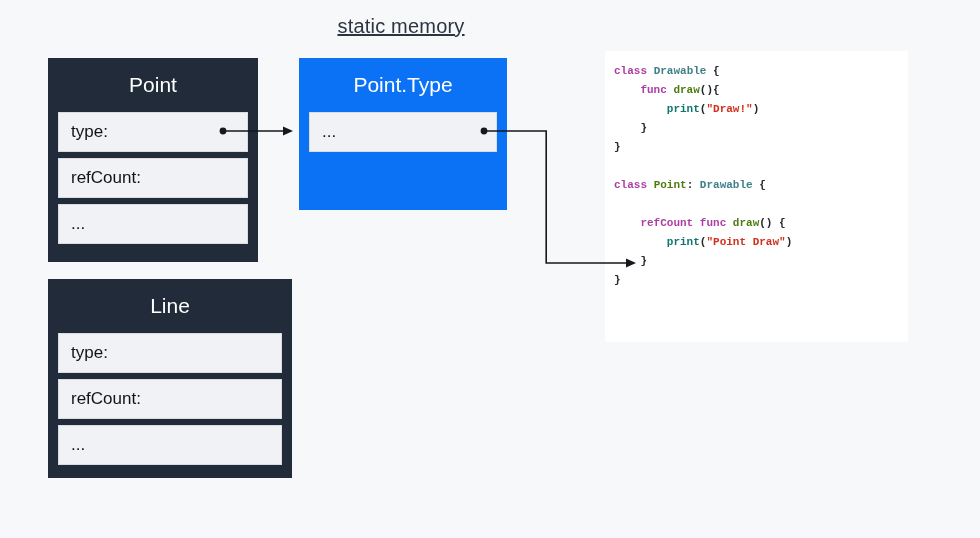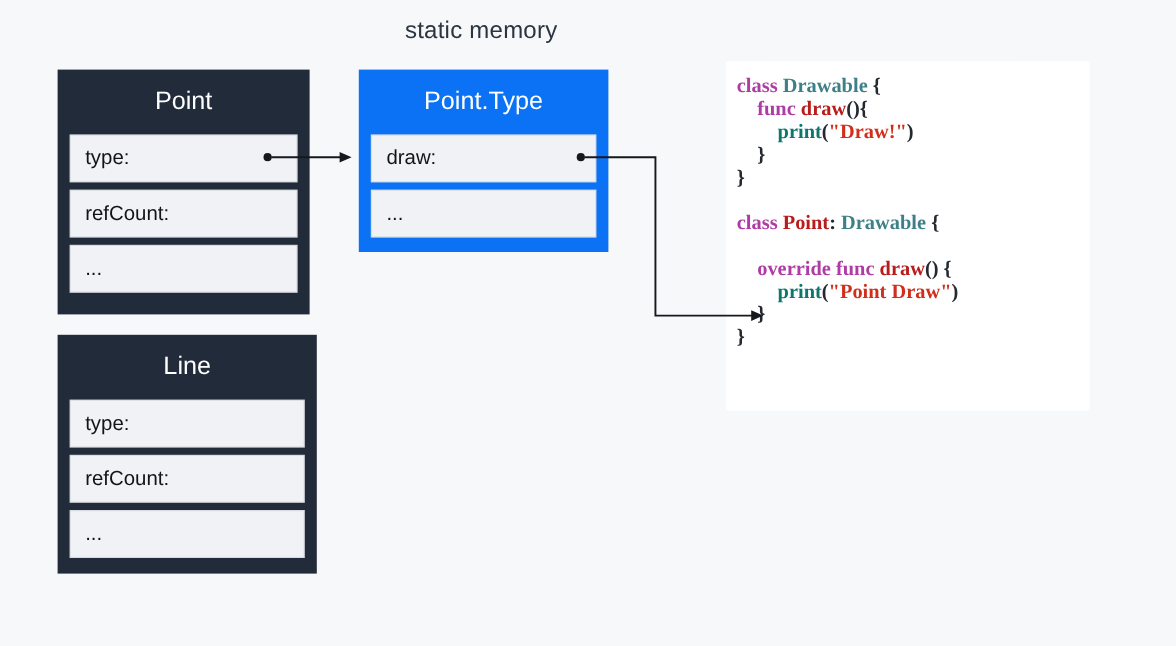--- a/index.html
+++ b/index.html
@@ -12,20 +12,21 @@
   }
   .canvas { position: absolute; inset: 0; width: 980px; height: 538px; }
 
   .diagram-title {
     position: absolute;
     left: 245px; top: 15px; width: 312px;
     text-align: center;
     font-size: 20px;
     color: #2b3440;
     letter-spacing: 0.2px;
+    text-decoration: underline;
   }
 
   .mem-box {
     position: absolute;
     display: flex;
     flex-direction: column;
   }
   .mem-box.dark { background: #222b39; }
   .mem-box.blue { background: #0b72f5; }
 
@@ -45,42 +46,42 @@
     border: 1px solid rgba(20,25,35,0.10);
     display: flex;
     align-items: center;
     padding-left: 12px;
     font-size: 17px;
     color: #111418;
   }
 
   #point-box      { left: 48px;  top: 58px;  width: 210px; height: 204px; }
   #point-type-box { left: 299px; top: 58px;  width: 208px; height: 152px; }
-  #line-box       { left: 48px;  top: 279px; width: 216px; height: 199px; text-align: center; }
+  #line-box       { left: 48px;  top: 279px; width: 244px; height: 199px; text-align: center; }
 
   .code-card {
     position: absolute;
     left: 605px; top: 51px;
     width: 303px; height: 291px;
     background: #ffffff;
     border-radius: 2px;
     padding: 11px 8px 10px 9px;
   }
   .code-block {
-    font-family: Liberation Serif, serif;
-    font-size: 17px;
+    font-family: Liberation Mono, monospace;
+    font-size: 11px;
     font-weight: 700;
     line-height: 19px;
     color: #24292f;
   }
   .code-line { white-space: pre; }
   .tok-plain { color: #24292f; }
   .tok-kw    { color: #ad3da4; }
   .tok-type  { color: #3e8087; }
-  .tok-decl  { color: #b91c1c; }
+  .tok-decl  { color: #4d7c0f; }
   .tok-fn    { color: #0f766e; }
   .tok-str   { color: #d12f1b; }
   .tok-num   { color: #272ad8; }
 
   svg.arrows {
     position: absolute;
     inset: 0;
     width: 980px; height: 538px;
     pointer-events: none;
     z-index: 10;
@@ -108,23 +109,20 @@
       <div class="slot">
         <span>...</span>
       </div>
     </div>
   </div>
 
   <div class="mem-box blue" id="point-type-box">
     <div class="box-title">Point.Type</div>
     <div class="rows">
       <div class="slot">
-        <span>draw:</span>
-      </div>
-      <div class="slot">
         <span>...</span>
       </div>
     </div>
   </div>
 
   <div class="mem-box dark" id="line-box">
     <div class="box-title">Line</div>
     <div class="rows">
       <div class="slot">
         <span>type:</span>
@@ -141,21 +139,21 @@
   <div class="code-card">
     <div class="code-block">
         <div class="code-line"><span class="tok-kw">class</span><span class="tok-plain"> </span><span class="tok-type">Drawable</span><span class="tok-plain"> {</span></div>
         <div class="code-line"><span class="tok-plain">    </span><span class="tok-kw">func</span><span class="tok-plain"> </span><span class="tok-decl">draw</span><span class="tok-plain">(){</span></div>
         <div class="code-line"><span class="tok-plain">        </span><span class="tok-fn">print</span><span class="tok-plain">(</span><span class="tok-str">"Draw!"</span><span class="tok-plain">)</span></div>
         <div class="code-line"><span class="tok-plain">    }</span></div>
         <div class="code-line"><span class="tok-plain">}</span></div>
         <div class="code-line"> </div>
         <div class="code-line"><span class="tok-kw">class</span><span class="tok-plain"> </span><span class="tok-decl">Point</span><span class="tok-plain">: </span><span class="tok-type">Drawable</span><span class="tok-plain"> {</span></div>
         <div class="code-line"> </div>
-        <div class="code-line"><span class="tok-plain">    </span><span class="tok-kw">override</span><span class="tok-plain"> </span><span class="tok-kw">func</span><span class="tok-plain"> </span><span class="tok-decl">draw</span><span class="tok-plain">() {</span></div>
+        <div class="code-line"><span class="tok-plain">    </span><span class="tok-kw">refCount</span><span class="tok-plain"> </span><span class="tok-kw">func</span><span class="tok-plain"> </span><span class="tok-decl">draw</span><span class="tok-plain">() {</span></div>
         <div class="code-line"><span class="tok-plain">        </span><span class="tok-fn">print</span><span class="tok-plain">(</span><span class="tok-str">"Point Draw"</span><span class="tok-plain">)</span></div>
         <div class="code-line"><span class="tok-plain">    }</span></div>
         <div class="code-line"><span class="tok-plain">}</span></div>
       </div>
   </div>
 
   <svg class="arrows" viewBox="0 0 980 538">
 
     <g>
       <circle class="arrow-dot" cx="223" cy="131" r="3.4"></circle>

